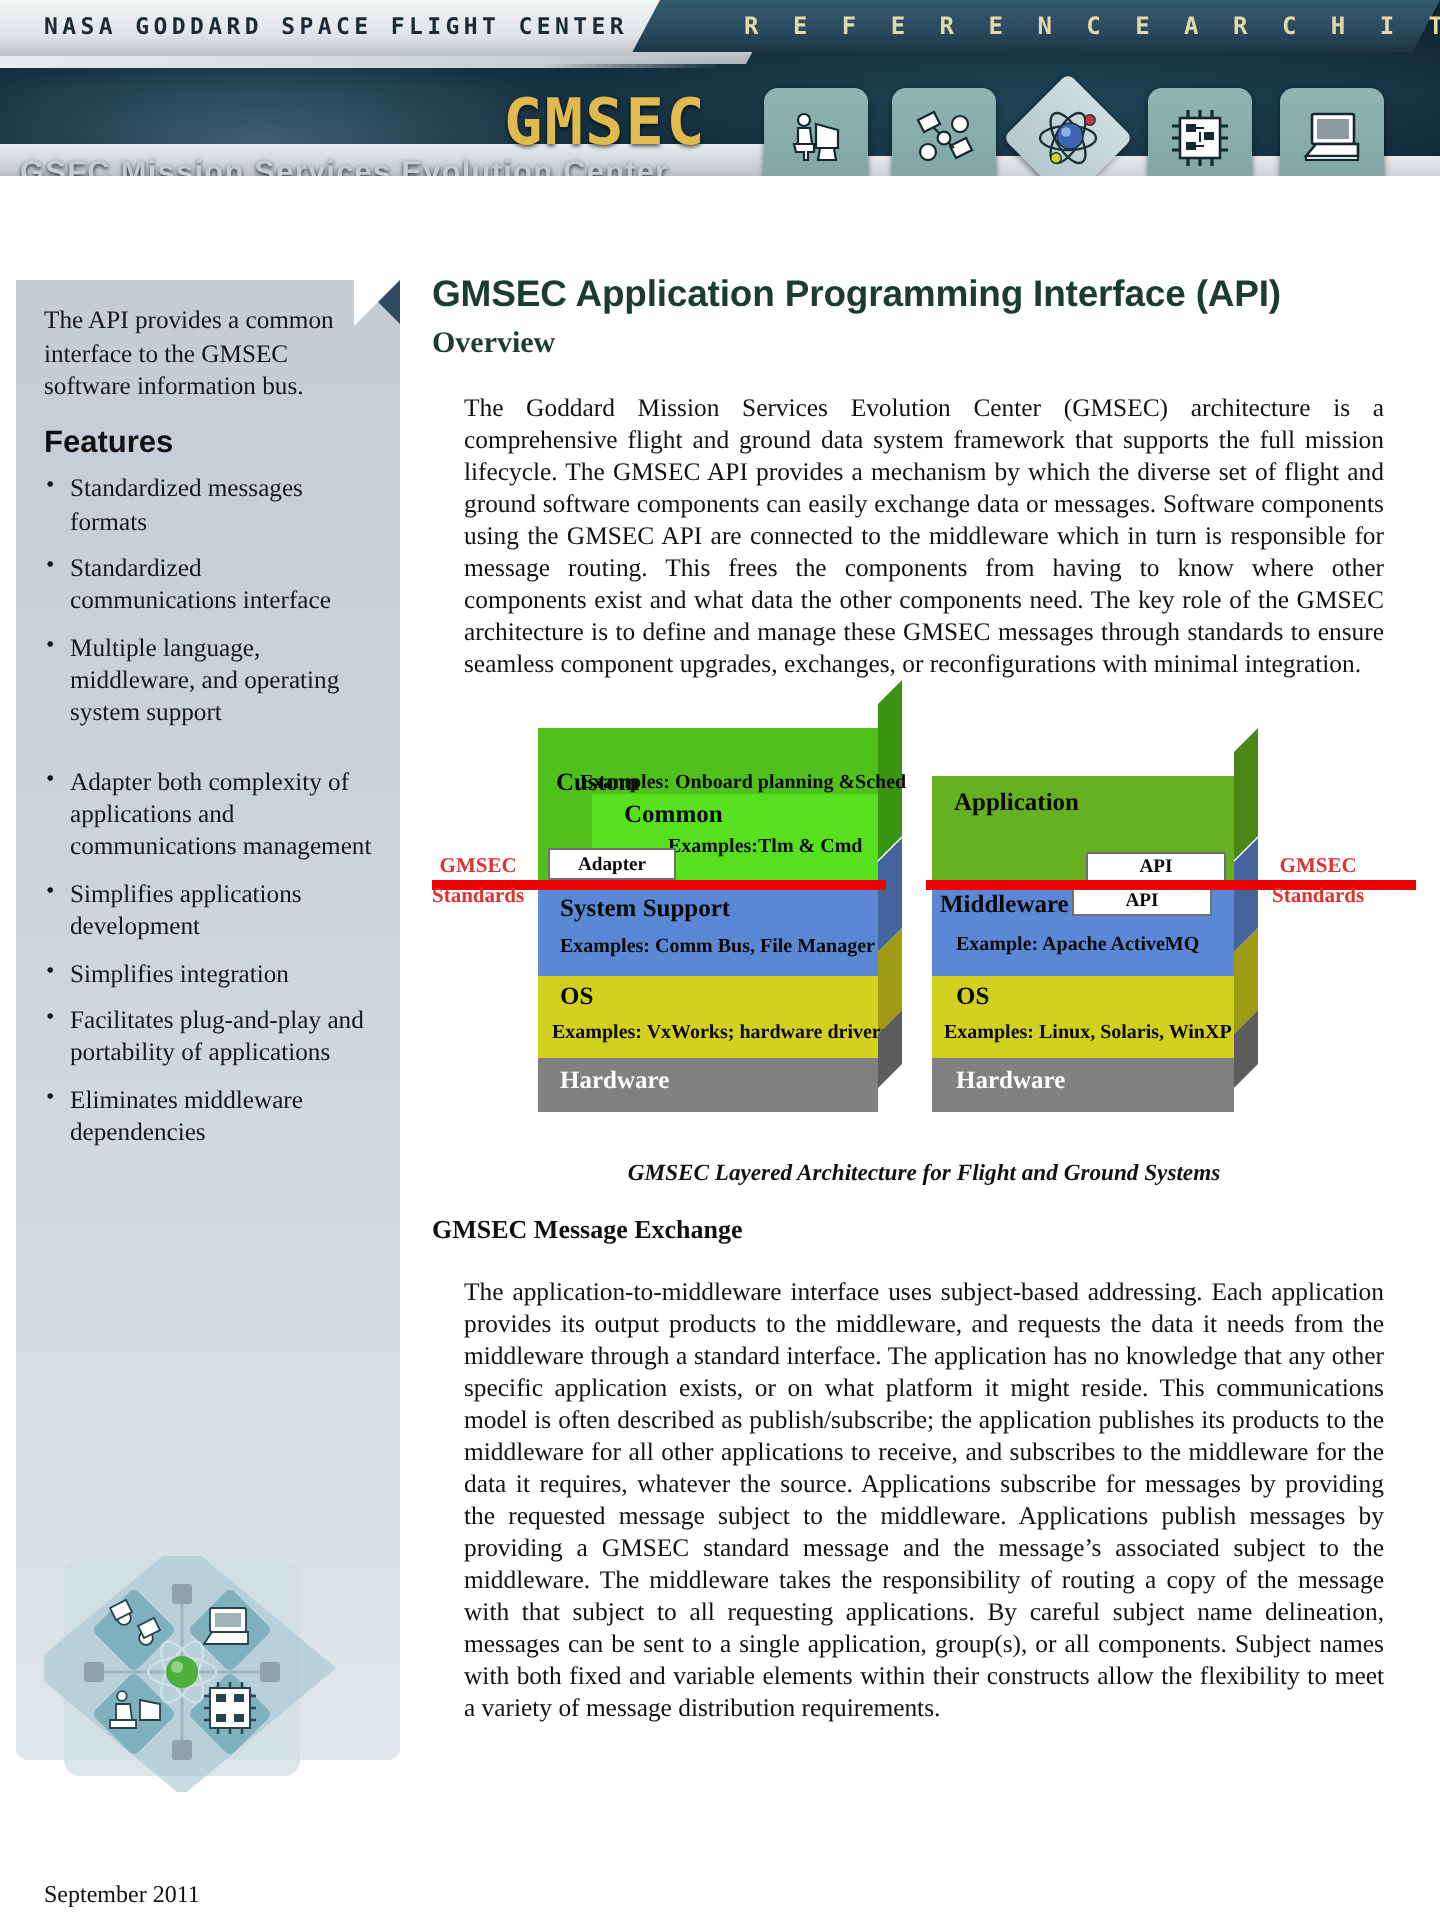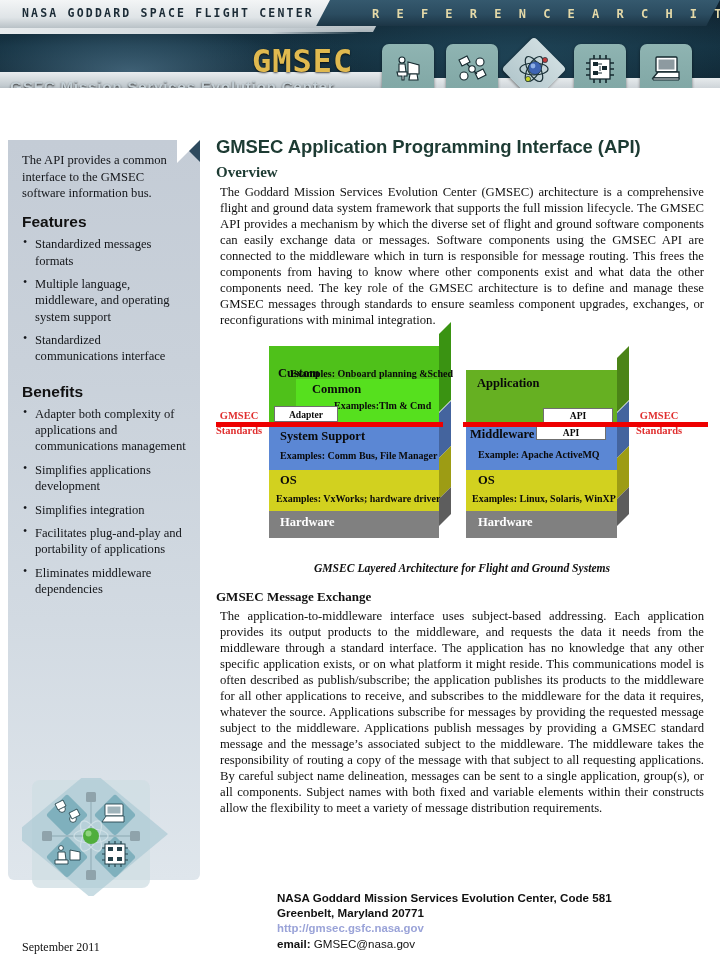--- a/index.html
+++ b/index.html
@@ -194,21 +194,21 @@
     font-size: 13px; font-weight: bold;
     color: #111111;
     margin: 14px 0 4px 0;
   }
   p.body {
     font-family: "Liberation Serif", serif;
     font-size: 12.7px;
     line-height: 1.255;
     color: #111111;
     text-align: justify;
-    margin: 4px;
+    margin: 16px;
   }
   .caption {
     font-family: "Liberation Serif", serif;
     font-size: 11.6px; font-weight: bold; font-style: italic;
     color: #111111; text-align: center; margin: 6px 0 0 0;
   }
 
   
   #diagram {
     position: relative;
@@ -370,26 +370,25 @@
     <div class="fold"></div>
     <div class="fold-white"></div>
 
     <div class="sb-inner">
       <p class="sb-p">The API provides a common interface to the GMSEC software information bus.</p>
 
       <div class="sb-gap"></div>
       <h3 class="sb-h">Features</h3>
       <ul class="sb-list">
         <li>Standardized messages formats</li>
+        <li>Standardized communications interface</li>
         <li>Multiple language, middleware, and operating system support</li>
-        <li>Standardized communications interface</li>
       </ul>
 
       <div class="sb-gap"></div>
-      <h3 class="sb-h">Benefits</h3>
       <ul class="sb-list">
         <li>Adapter both complexity of applications and communications management</li>
         <li>Simplifies applications development</li>
         <li>Simplifies integration</li>
         <li>Facilitates plug-and-play and portability of applications</li>
         <li>Eliminates middleware dependencies</li>
       </ul>
     </div>
   </div>
 
@@ -537,24 +536,15 @@
     </div>
 
     <p class="caption">GMSEC Layered Architecture for Flight and Ground Systems</p>
 
     <h2 class="sect2">GMSEC Message Exchange</h2>
     <p class="body">The application-to-middleware interface uses subject-based addressing.  Each application provides its output products to the middleware, and requests the data it needs from the middleware through a standard interface. The application has no knowledge that any other specific application exists, or on what platform it might reside. This communications model is often described as publish/subscribe; the application publishes its products to the middleware for all other applications to receive, and subscribes to the middleware for the data it requires, whatever the source. Applications subscribe for messages by providing the requested message subject to the middleware.  Applications publish messages by providing a GMSEC standard message and the message’s associated subject to the middleware. The middleware takes the responsibility of routing a copy of the message with that subject to all requesting applications.  By careful subject name delineation, messages can be sent to a single application, group(s), or all components.   Subject names with both fixed and variable elements within their constructs allow the flexibility to meet a variety of message distribution requirements.</p>
   </div>
 
   <div id="footer">
     <div class="f-date">September 2011</div>
-    <div class="f-block">
-      <div class="f-line">NASA Goddard Mission Services Evolution Center, Code 581</div>
-      <div class="f-line">Greenbelt, Maryland  20771</div>
-      <a class="f-url" href="#">http://gmsec.gsfc.nasa.gov</a>
-      <div class="f-line">
-        <span>email:</span>
-        <span class="f-email-val">GMSEC@nasa.gov</span>
-      </div>
-    </div>
   </div>
 
 </div>
 
 </body></html>

